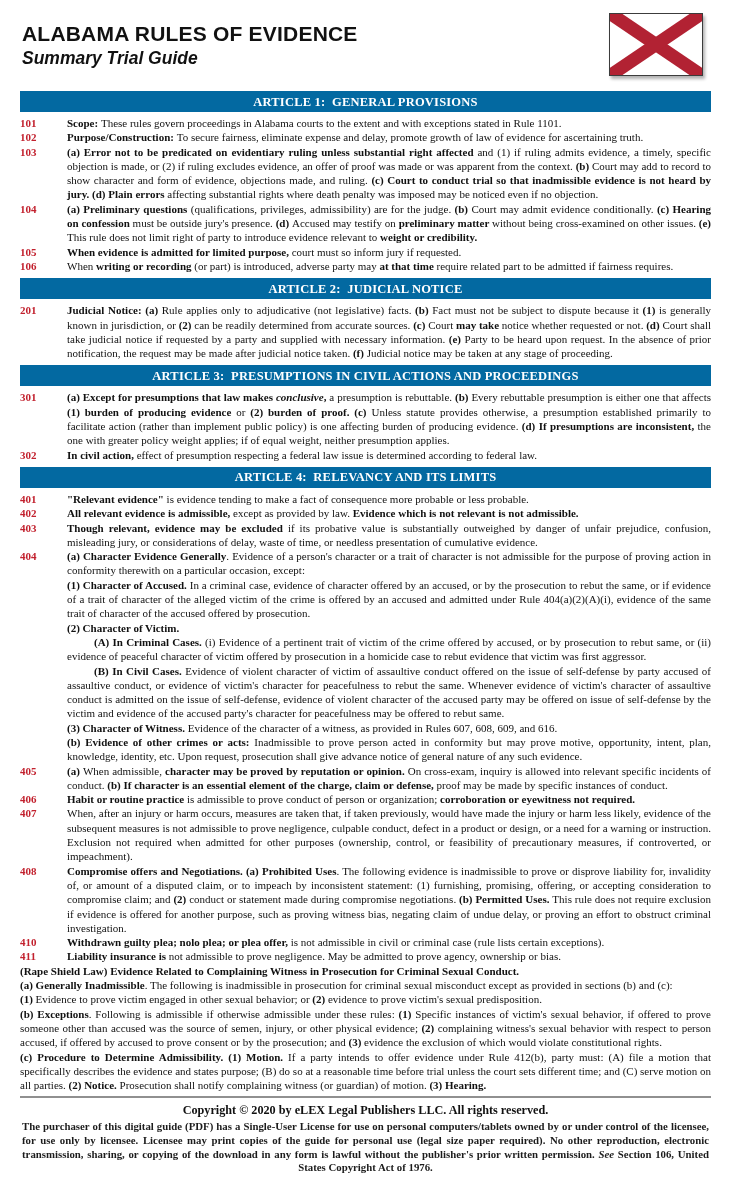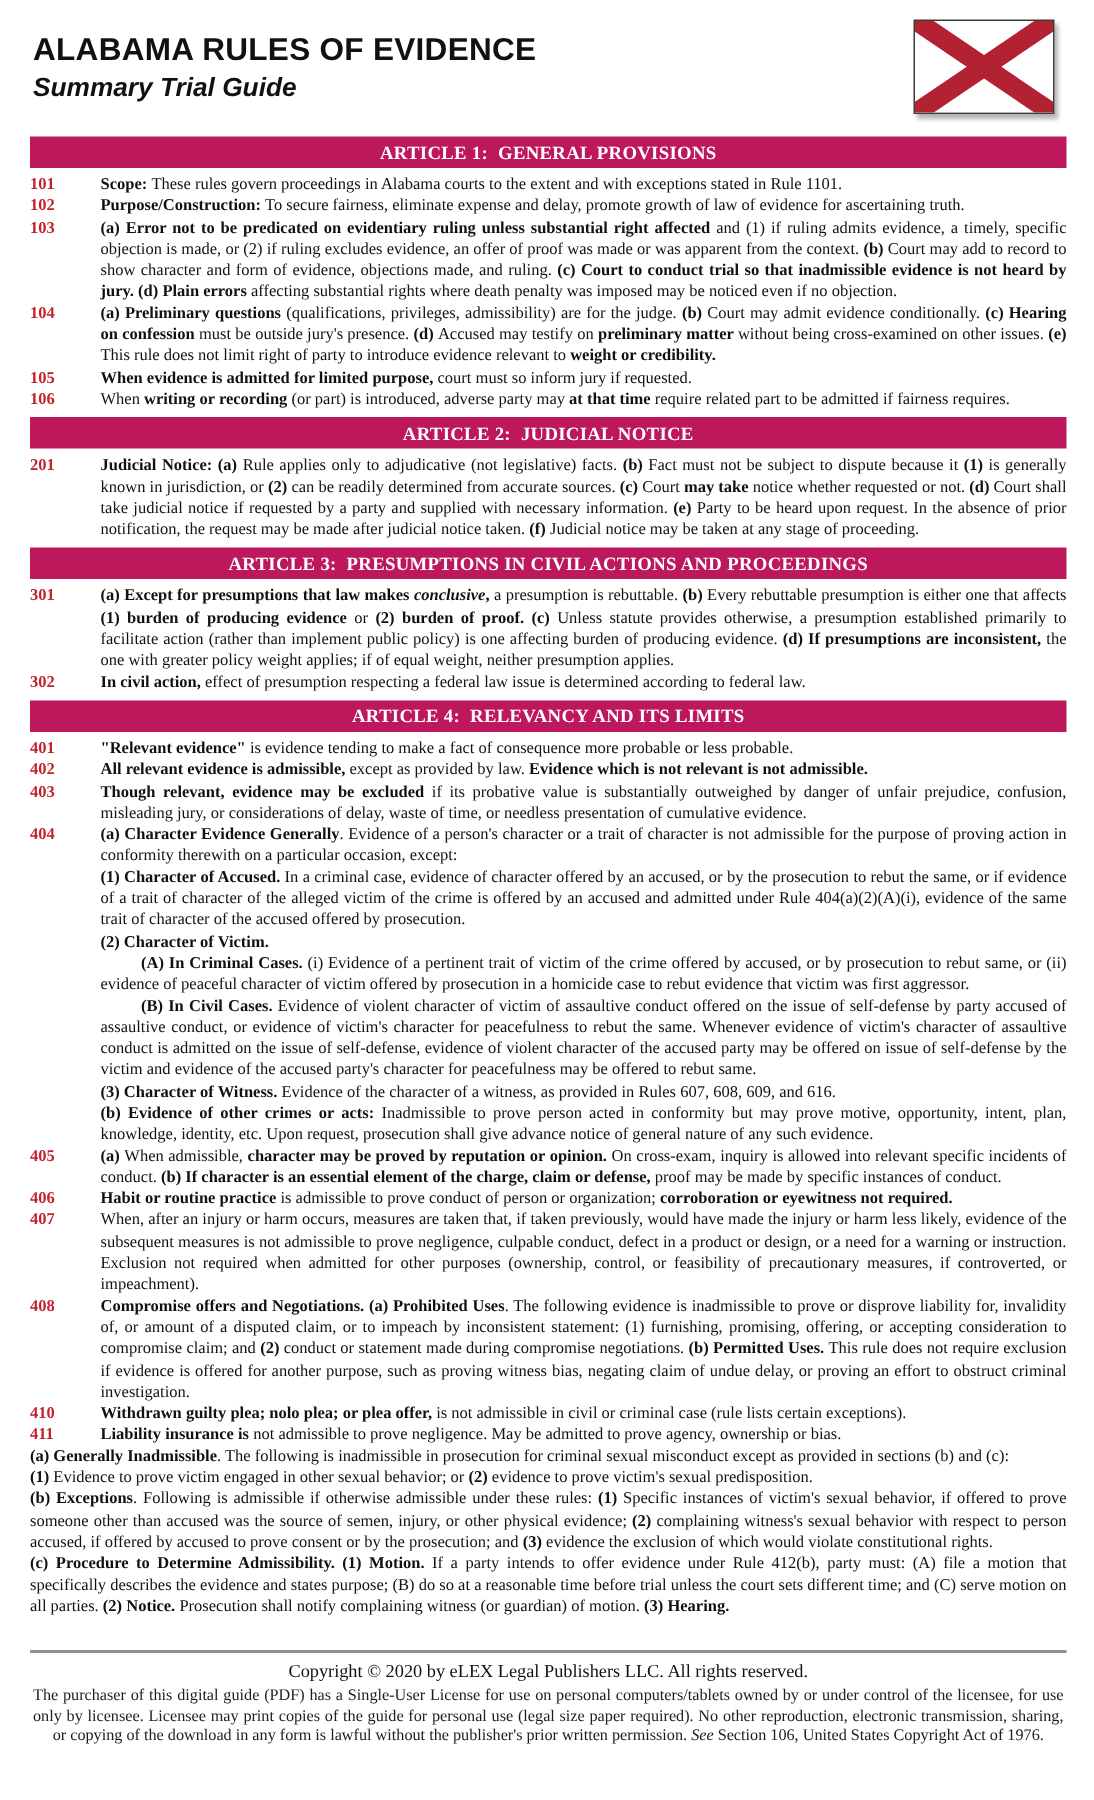--- a/index.html
+++ b/index.html
@@ -5,31 +5,31 @@
   html,body{margin:0;padding:0;background:#ffffff;}
   body{width:729px;height:1200px;overflow:hidden;font-family:"Liberation Serif",serif;color:#111;}
   .page{box-sizing:border-box;width:729px;height:1200px;padding:10px 18px 0 20px;}
   
   .hdr{display:flex;justify-content:space-between;align-items:flex-start;height:76px;}
   .hdr h1{font-family:"Liberation Sans",sans-serif;font-size:21px;font-weight:bold;margin:12px 0 0 2px;letter-spacing:.2px;}
   .hdr h2{font-family:"Liberation Sans",sans-serif;font-size:17.5px;font-weight:bold;font-style:italic;margin:2px 0 0 2px;}
   .flag{width:92px;height:61px;margin:3px 8px 0 0;border:1px solid #3c3c3c;box-shadow:2px 3px 3px rgba(0,0,0,.3);background:#fff;}
   .flag svg{display:block;width:100%;height:100%;}
   
-  .bar{background:#be185d;color:#fff;text-align:center;font-weight:bold;font-size:12.5px;line-height:14px;padding:3.5px 0 3.5px;margin:5px 0 4px 0;white-space:pre-wrap;letter-spacing:.2px;}
+  .bar{background:#0369a1;color:#fff;text-align:center;font-weight:bold;font-size:12.5px;line-height:14px;padding:3.5px 0 3.5px;margin:5px 0 4px 0;white-space:pre-wrap;letter-spacing:.2px;}
   
   .rule{display:flex;gap:20px;}
   .rule-num{flex:0 0 27px;color:#c2212e;font-weight:bold;font-size:11px;line-height:14.3px;}
   .rule-body{flex:1;font-size:11px;line-height:14.3px;text-align:justify;}
   .para.indent{text-indent:27px;}
   .b{font-weight:bold;}
   .i{font-style:italic;}
   .bi{font-weight:bold;font-style:italic;}
   
-  .foot{margin-top:22px;}
+  .foot{margin-top:4px;font-weight:bold;}
   .foot-hr{border:0;border-top:2px solid #909090;margin:4px 0 5px 0;}
   .copyright{text-align:center;font-size:12.2px;margin:0 0 2px 0;}
   .license{font-size:10.8px;line-height:13.6px;text-align:justify;text-align-last:center;color:#1c1c1c;padding:0 2px;}
 </style>
 </head>
 <body>
 
 <div class="page">
 
   <div class="hdr">
@@ -166,20 +166,21 @@
         </div>
       </div>
       <div class="rule">
         <div class="rule-num">411</div>
         <div class="rule-body">
           <div class="para"><span class="b">Liability insurance is </span><span>not admissible to prove negligence. May be admitted to prove agency, ownership or bias.</span></div>
         </div>
       </div>
       <div class="rule">
         <div class="rule-body">
+          <div class="para"><span class="b">(Rape Shield Law) Evidence Related to Complaining Witness in Prosecution for Criminal Sexual Conduct.</span></div>
           <div class="para"><span class="b">(a) Generally Inadmissible</span><span>. The following is inadmissible in prosecution for criminal sexual misconduct except as provided in sections (b) and (c):</span></div>
           <div class="para"><span class="b">(1) </span><span>Evidence to prove victim engaged in other sexual behavior; or </span><span class="b">(2) </span><span>evidence to prove victim's sexual predisposition.</span></div>
           <div class="para"><span class="b">(b) Exceptions</span><span>. Following is admissible if otherwise admissible under these rules: </span><span class="b">(1) </span><span>Specific instances of victim's sexual behavior, if offered to prove someone other than accused was the source of semen, injury, or other physical evidence; </span><span class="b">(2) </span><span>complaining witness's sexual behavior with respect to person accused, if offered by accused to prove consent or by the prosecution; and </span><span class="b">(3) </span><span>evidence the exclusion of which would violate constitutional rights.</span></div>
           <div class="para"><span class="b">(c) Procedure to Determine Admissibility. (1) Motion. </span><span>If a party intends to offer evidence under Rule 412(b), party must: (A) file a motion that specifically describes the evidence and states purpose; (B) do so at a reasonable time before trial unless the court sets different time; and (C) serve motion on all parties. </span><span class="b">(2) Notice. </span><span>Prosecution shall notify complaining witness (or guardian) of motion. </span><span class="b">(3) Hearing.</span></div>
         </div>
       </div>
     </main>
 
   <div class="foot">
     <hr class="foot-hr">

